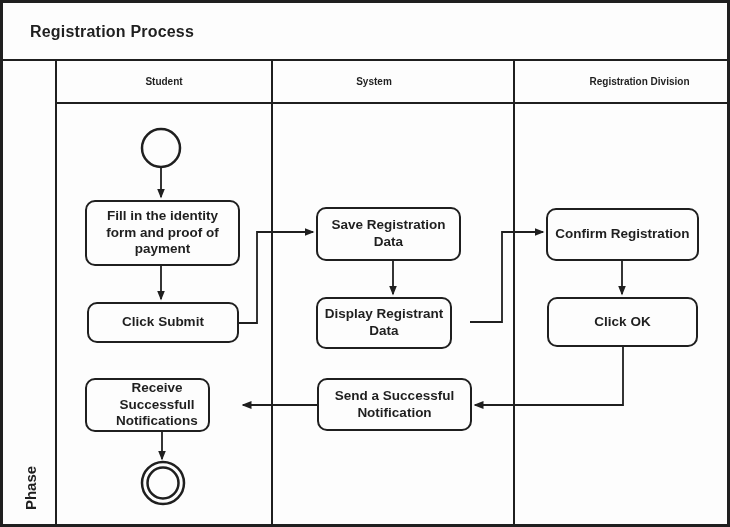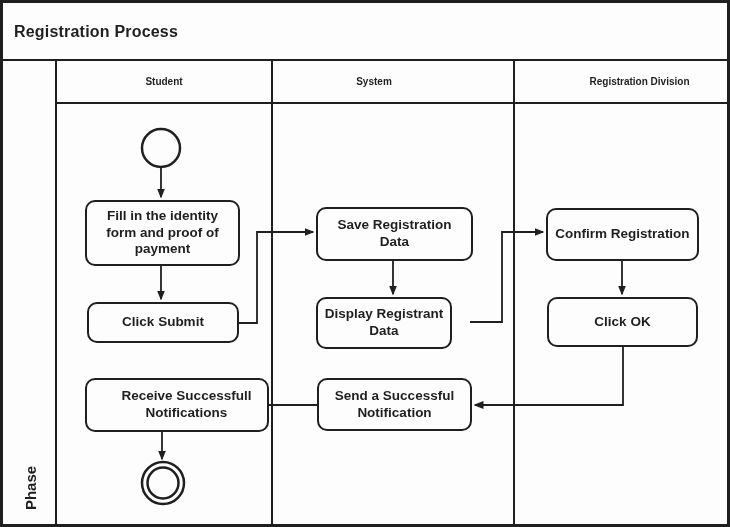--- a/index.html
+++ b/index.html
@@ -10,21 +10,21 @@
     background:#fdfdfd;
     border:3px solid #1f1f1f;
     font-family:"Liberation Sans", sans-serif;
     color:#1f1f1f;
     overflow:hidden;
   }
   .inner{position:absolute;left:0;top:0;width:724px;height:521px;}
   .title-band{
     position:absolute;left:0;top:0;width:724px;height:57px;
     display:flex;align-items:center;
-    padding-left:11px;
+    padding-left:27px;
   }
   .title-band .t{font-size:16px;font-weight:bold;letter-spacing:0.2px;}
   .lane-header{
     position:absolute;top:57px;height:43px;
     display:flex;align-items:center;justify-content:center;
     font-size:10px;font-weight:bold;
   }
   .hdr-student{left:53px;width:216px;}
   .hdr-system{left:269px;width:204px;text-align:right;}
   .hdr-regdiv{left:511px;width:251px;}
@@ -39,26 +39,26 @@
     border:2px solid #1f1f1f;
     border-radius:10px;
     background:#fdfdfd;
     display:flex;align-items:center;justify-content:center;
     text-align:center;
     font-size:13.5px;font-weight:bold;line-height:1.25;
     padding:2px 5px;
   }
   .act-fill{left:82px;top:197px;width:155px;height:66px;}
   .act-submit{left:84px;top:299px;width:152px;height:41px;}
-  .act-save{left:313px;top:204px;width:157px;height:54px;}
+  .act-save{left:313px;top:204px;width:145px;height:54px;}
   .act-display{left:313px;top:294px;width:136px;height:52px;}
   .act-confirm{left:543px;top:205px;width:153px;height:53px;}
   .act-ok{left:544px;top:294px;width:151px;height:50px;}
   .act-send{left:314px;top:375px;width:155px;height:53px;}
-  .act-receive{left:82px;top:375px;width:184px;height:54px;padding-left:24px;}
+  .act-receive{left:82px;top:375px;width:125px;height:54px;padding-left:24px;}
 </style>
 </head>
 <body>
 
 <div class="frame">
   <div class="inner">
 
     <div class="title-band">
       <span class="t">Registration Process</span>
     </div>

